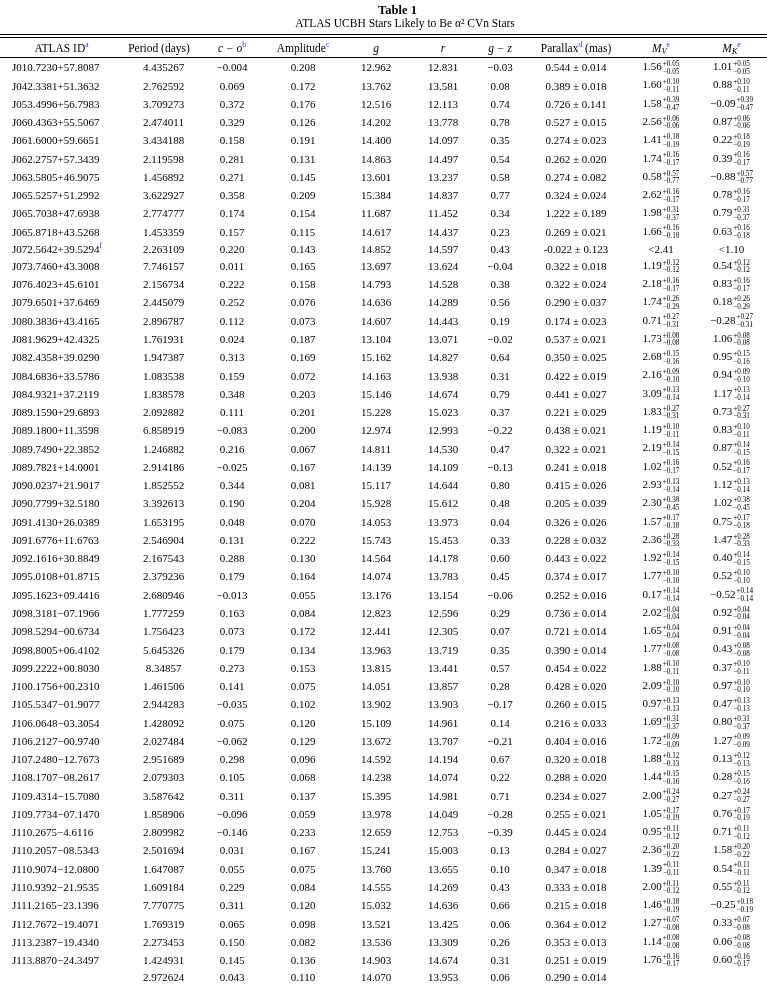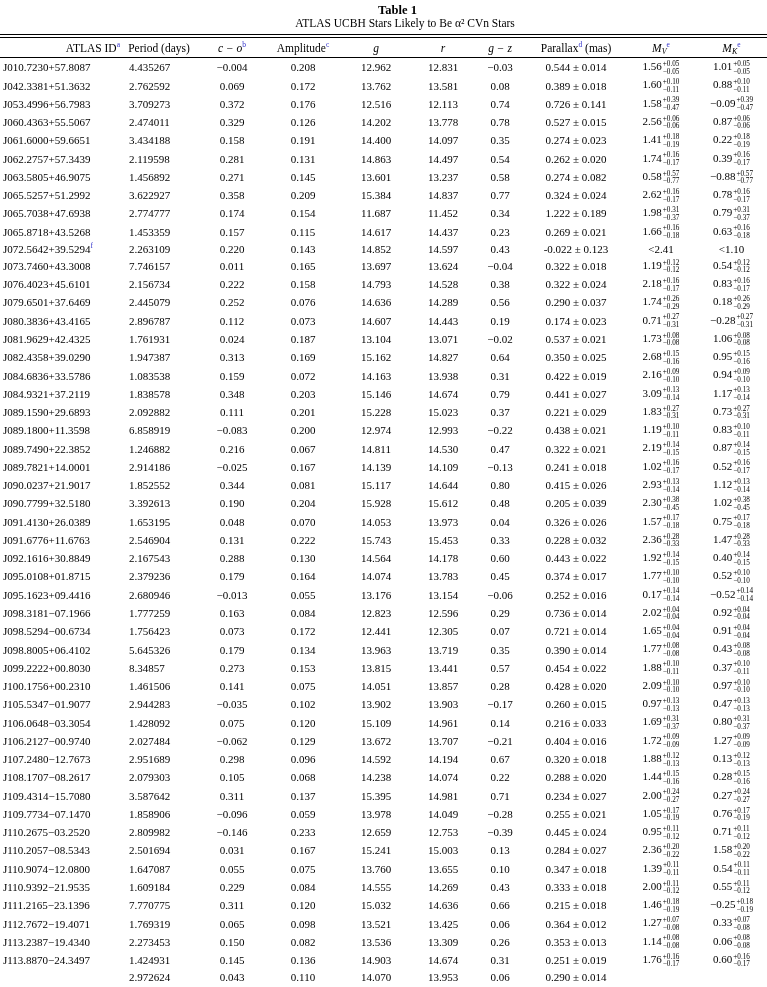--- a/index.html
+++ b/index.html
@@ -10,24 +10,24 @@
   .title-block{text-align:center;}
   .table-number{font-weight:bold;font-size:12.5px;line-height:1.15;padding-top:3px;margin-left:28px;}
   .table-title{font-size:11.5px;line-height:1.2;padding-left:43px;}
   .double-rule{margin-top:3px;height:2px;border-top:1.2px solid #000;border-bottom:1.2px solid #000;}
   table{width:767px;border-collapse:collapse;table-layout:fixed;font-size:11px;}
   col.c-id{width:120px;} col.c-period{width:78px;} col.c-co{width:68px;}
   col.c-amp{width:74px;} col.c-g{width:72px;} col.c-r{width:62px;}
   col.c-gz{width:52px;} col.c-plx{width:100px;} col.c-mv{width:70px;} col.c-mk{width:71px;}
   th{font-weight:normal;font-size:11.5px;text-align:center;padding:4px 0 3px 0;
      border-bottom:1px solid #000;white-space:nowrap;}
-  th.col-id{text-align:right;padding-left:3px;}
+  th.col-id{text-align:center;padding-left:3px;}
   td{height:16px;padding:0;text-align:center;white-space:nowrap;line-height:16px;}
-  td.c-id{text-align:left;padding-left:3px;}
-  td.c-period{text-align:left;padding-left:9px;}
+  td.c-id{text-align:left;padding-left:12px;}
+  td.c-period{text-align:center;padding-left:9px;}
   sup.note{font-size:7.5px;vertical-align:super;line-height:0;}
   .it{font-style:italic;}
   sub.hsub{font-size:8px;font-style:italic;vertical-align:-2px;line-height:0;}
   .stack{display:inline-block;font-size:7.2px;line-height:1.08;text-align:left;
          vertical-align:-3.5px;margin-left:1px;}
   .stack span{display:block;}
 </style>
 </head>
 <body>
 
@@ -563,21 +563,21 @@
         <td class="c-co">−0.096</td>
         <td class="c-amp">0.059</td>
         <td class="c-g">13.978</td>
         <td class="c-r">14.049</td>
         <td class="c-gz">−0.28</td>
         <td class="c-plx">0.255 ± 0.021</td>
         <td class="c-mv"><span>1.05</span><span class="stack"><span>+0.17</span><span>−0.19</span></span></td>
         <td class="c-mk"><span>0.76</span><span class="stack"><span>+0.17</span><span>−0.19</span></span></td>
       </tr>
       <tr>
-        <td class="c-id"><span>J110.2675−03.2520</span></td>
+        <td class="c-id"><span>J110.2675−4.6116</span></td>
         <td class="c-period">2.809982</td>
         <td class="c-co">−0.146</td>
         <td class="c-amp">0.233</td>
         <td class="c-g">12.659</td>
         <td class="c-r">12.753</td>
         <td class="c-gz">−0.39</td>
         <td class="c-plx">0.445 ± 0.024</td>
         <td class="c-mv"><span>0.95</span><span class="stack"><span>+0.11</span><span>−0.12</span></span></td>
         <td class="c-mk"><span>0.71</span><span class="stack"><span>+0.11</span><span>−0.12</span></span></td>
       </tr>

